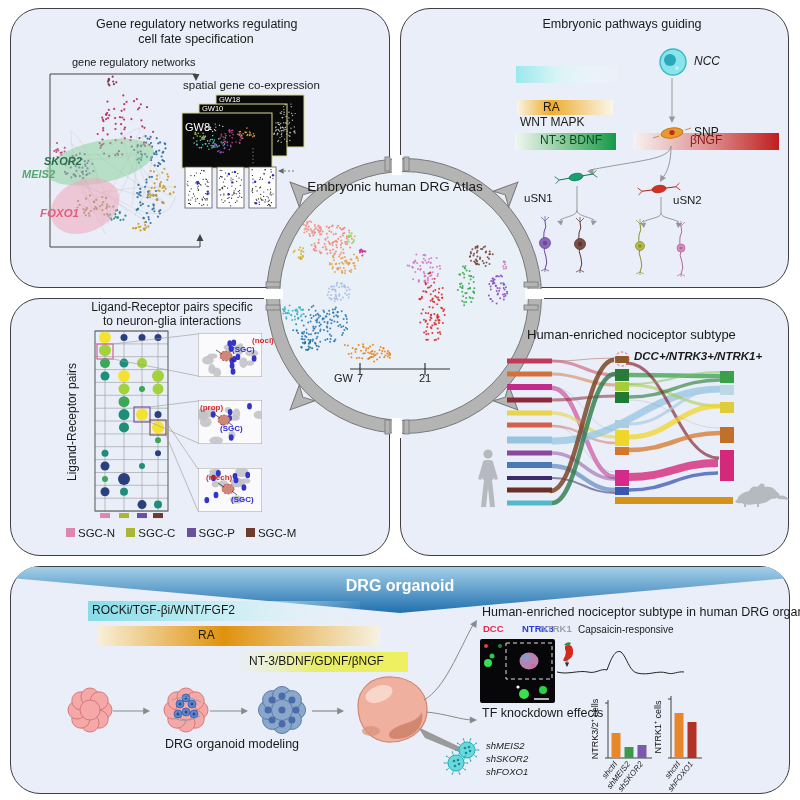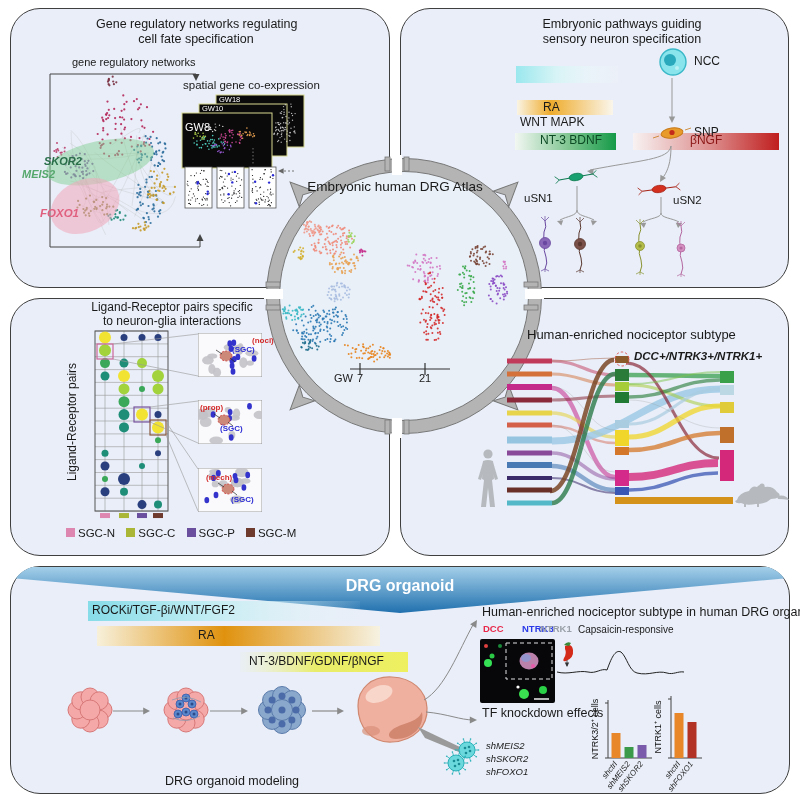--- a/index.html
+++ b/index.html
@@ -2237,22 +2237,21 @@
   <div class="lbl" style="left:72px;top:56px;font-size:11px;">gene regulatory networks</div>
   <div class="lbl" style="left:183px;top:79px;font-size:11.5px;">spatial gene co-expression</div>
   <div class="lbl" style="left:219px;top:96px;font-size:7.5px;color:#fff;">GW18</div>
   <div class="lbl" style="left:202px;top:105px;font-size:7.5px;color:#fff;">GW10</div>
   <div class="lbl" style="left:185px;top:114px;font-size:11px;color:#fff;margin-top:7px;">GW8</div>
   <div class="lbl it b" style="left:44px;top:155px;font-size:11px;color:#2a6e4a;">SKOR2</div>
   <div class="lbl it b" style="left:22px;top:168px;font-size:11px;color:#56a86e;">MEIS2</div>
   <div class="lbl it b" style="left:40px;top:207px;font-size:11.5px;color:#e06080;">FOXO1</div>
 
   <div class="lbl ctr" style="left:502px;top:18px;width:240px;font-size:12.5px;">Embryonic pathways guiding</div>
-  <div class="lbl ctr" style="left:502px;top:33px;width:240px;font-size:12.5px;">sensory neuron specification</div>
-  <div class="lbl" style="left:694px;top:55px;font-size:12px;">NCC</div>
+  <div class="lbl" style="left:694px;top:55px;font-size:12px;font-style:italic;">NCC</div>
   <div class="lbl" style="left:520px;top:68px;font-size:12px;margin-top:48px;">WNT MAPK</div>
   <div class="lbl" style="left:543px;top:101px;font-size:12px;">RA</div>
   <div class="lbl" style="left:694px;top:126px;font-size:12px;">SNP</div>
   <div class="lbl" style="left:540px;top:134px;font-size:12px;color:#0c4a24;">NT-3 BDNF</div>
   <div class="lbl" style="left:690px;top:134px;font-size:12px;color:#8c1616;">βNGF</div>
   <div class="lbl" style="left:524px;top:192px;font-size:11.5px;">uSN1</div>
   <div class="lbl" style="left:673px;top:194px;font-size:11.5px;">uSN2</div>
 
   <div class="lbl ctr" style="left:295px;top:180px;width:200px;font-size:13.5px;">Embryonic human DRG Atlas</div>
   <div class="lbl" style="left:334px;top:372px;font-size:11px;">GW</div>
@@ -2275,21 +2274,21 @@
     <span style="display:inline-block;width:9px;height:9px;background:#6e3a2e;margin:0 3px 0 8px;"></span><span>SGC-M</span>
   </div>
 
   <div class="lbl ctr" style="left:527px;top:310px;width:200px;font-size:13px;margin-top:18px;">Human-enriched nociceptor subtype</div>
   <div class="lbl it b" style="left:634px;top:350px;font-size:11.5px;">DCC+/NTRK3+/NTRK1+</div>
 
   <div class="lbl ctr b" style="left:300px;top:577px;width:200px;font-size:16px;color:#fff;">DRG organoid</div>
   <div class="lbl" style="left:92px;top:604px;font-size:12px;">ROCKi/TGF-βi/WNT/FGF2</div>
   <div class="lbl" style="left:198px;top:629px;font-size:12px;">RA</div>
   <div class="lbl" style="left:249px;top:655px;font-size:12px;">NT-3/BDNF/GDNF/βNGF</div>
-  <div class="lbl ctr" style="left:132px;top:738px;width:200px;font-size:12.5px;margin-top:37px;">DRG organoid modeling</div>
+  <div class="lbl ctr" style="left:132px;top:738px;width:200px;font-size:12.5px;">DRG organoid modeling</div>
   <div class="lbl" style="left:482px;top:606px;font-size:12.5px;">Human-enriched nociceptor subtype in human DRG organoids</div>
   <div class="lbl b" style="left:483px;top:624px;font-size:9.5px;color:#e8274a;">DCC</div>
   <div class="lbl b" style="left:506px;top:624px;font-size:9.5px;color:#2a3ae8;padding-left:16px;">NTRK3</div>
   <div class="lbl b" style="left:540px;top:624px;font-size:9.5px;color:#9aa0a8;">NTRK1</div>
   <div class="lbl" style="left:578px;top:624px;font-size:10px;">Capsaicin-responsive</div>
   <div class="lbl" style="left:482px;top:707px;font-size:12.5px;">TF knockdown effects</div>
   <div class="lbl it" style="left:486px;top:741px;font-size:9.5px;">shMEIS2</div>
   <div class="lbl it" style="left:486px;top:754px;font-size:9.5px;">shSKOR2</div>
   <div class="lbl it" style="left:486px;top:767px;font-size:9.5px;">shFOXO1</div>
 </div>

